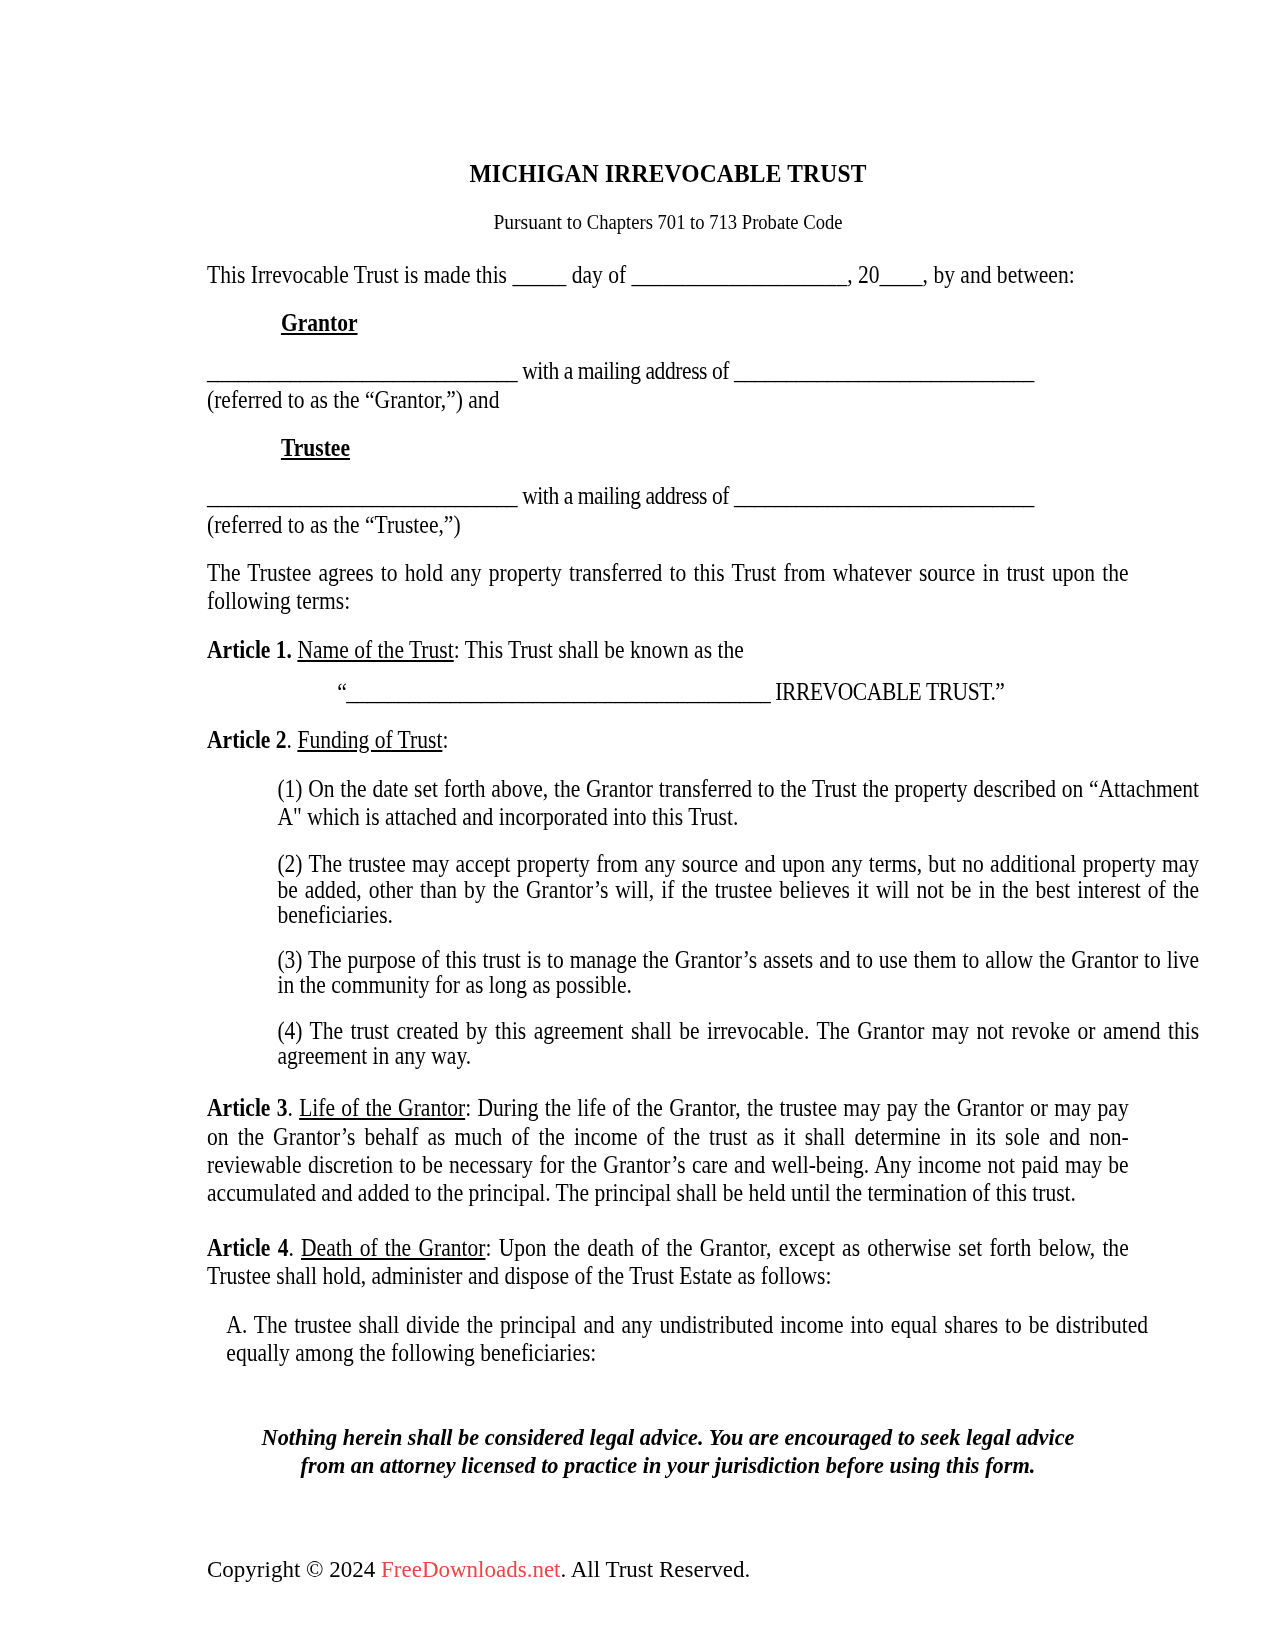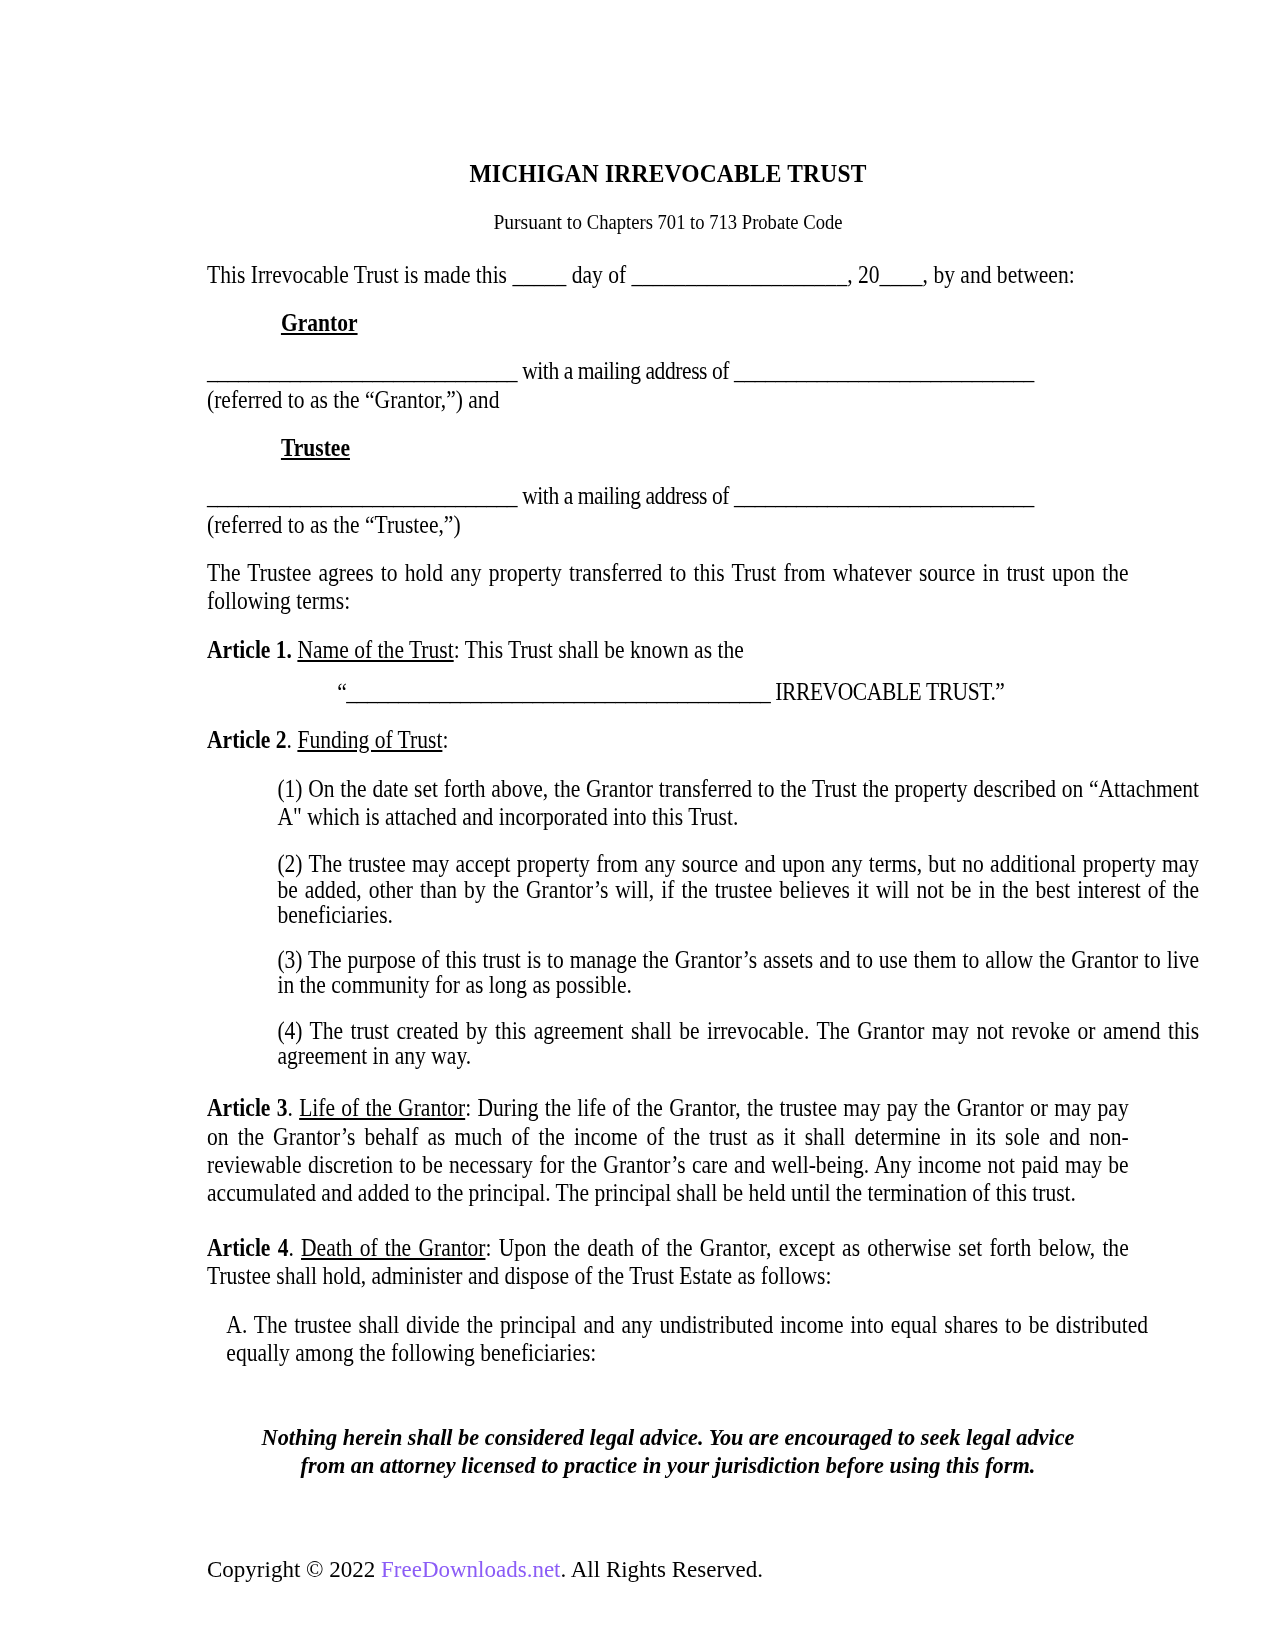--- a/index.html
+++ b/index.html
@@ -113,21 +113,21 @@
   
   .footer {
     position: absolute;
     left: 140px;
     top: 1556px;
     font-size: 23px;
     line-height: 1.2;
     white-space: nowrap;
   }
   .footer .link {
-    color: #8b5cf6;
+    color: #ef4444;
   }
 </style>
 </head>
 <body>
 
 <div class="page">
   <div class="content">
 
     <h1 class="doc-title">MICHIGAN IRREVOCABLE TRUST</h1>
 
@@ -194,15 +194,15 @@
     <p class="p indent-a">A.   The trustee shall divide the principal and any undistributed income into equal shares to be distributed equally among the following beneficiaries:</p>
 
     <div style="height:56px"></div>
 
     <p class="disclaimer">Nothing herein shall be considered legal advice.  You are encouraged to seek legal advice</p>
     <p class="disclaimer">from an attorney licensed to practice in your jurisdiction before using this form.</p>
 
   </div>
 
   <div class="footer">
-    <span>Copyright © 2022 </span><span class="link">FreeDownloads.net</span><span>. All Rights Reserved.</span>
+    <span>Copyright © 2024 </span><span class="link">FreeDownloads.net</span><span>. All Trust Reserved.</span>
   </div>
 </div>
 
 </body></html>

